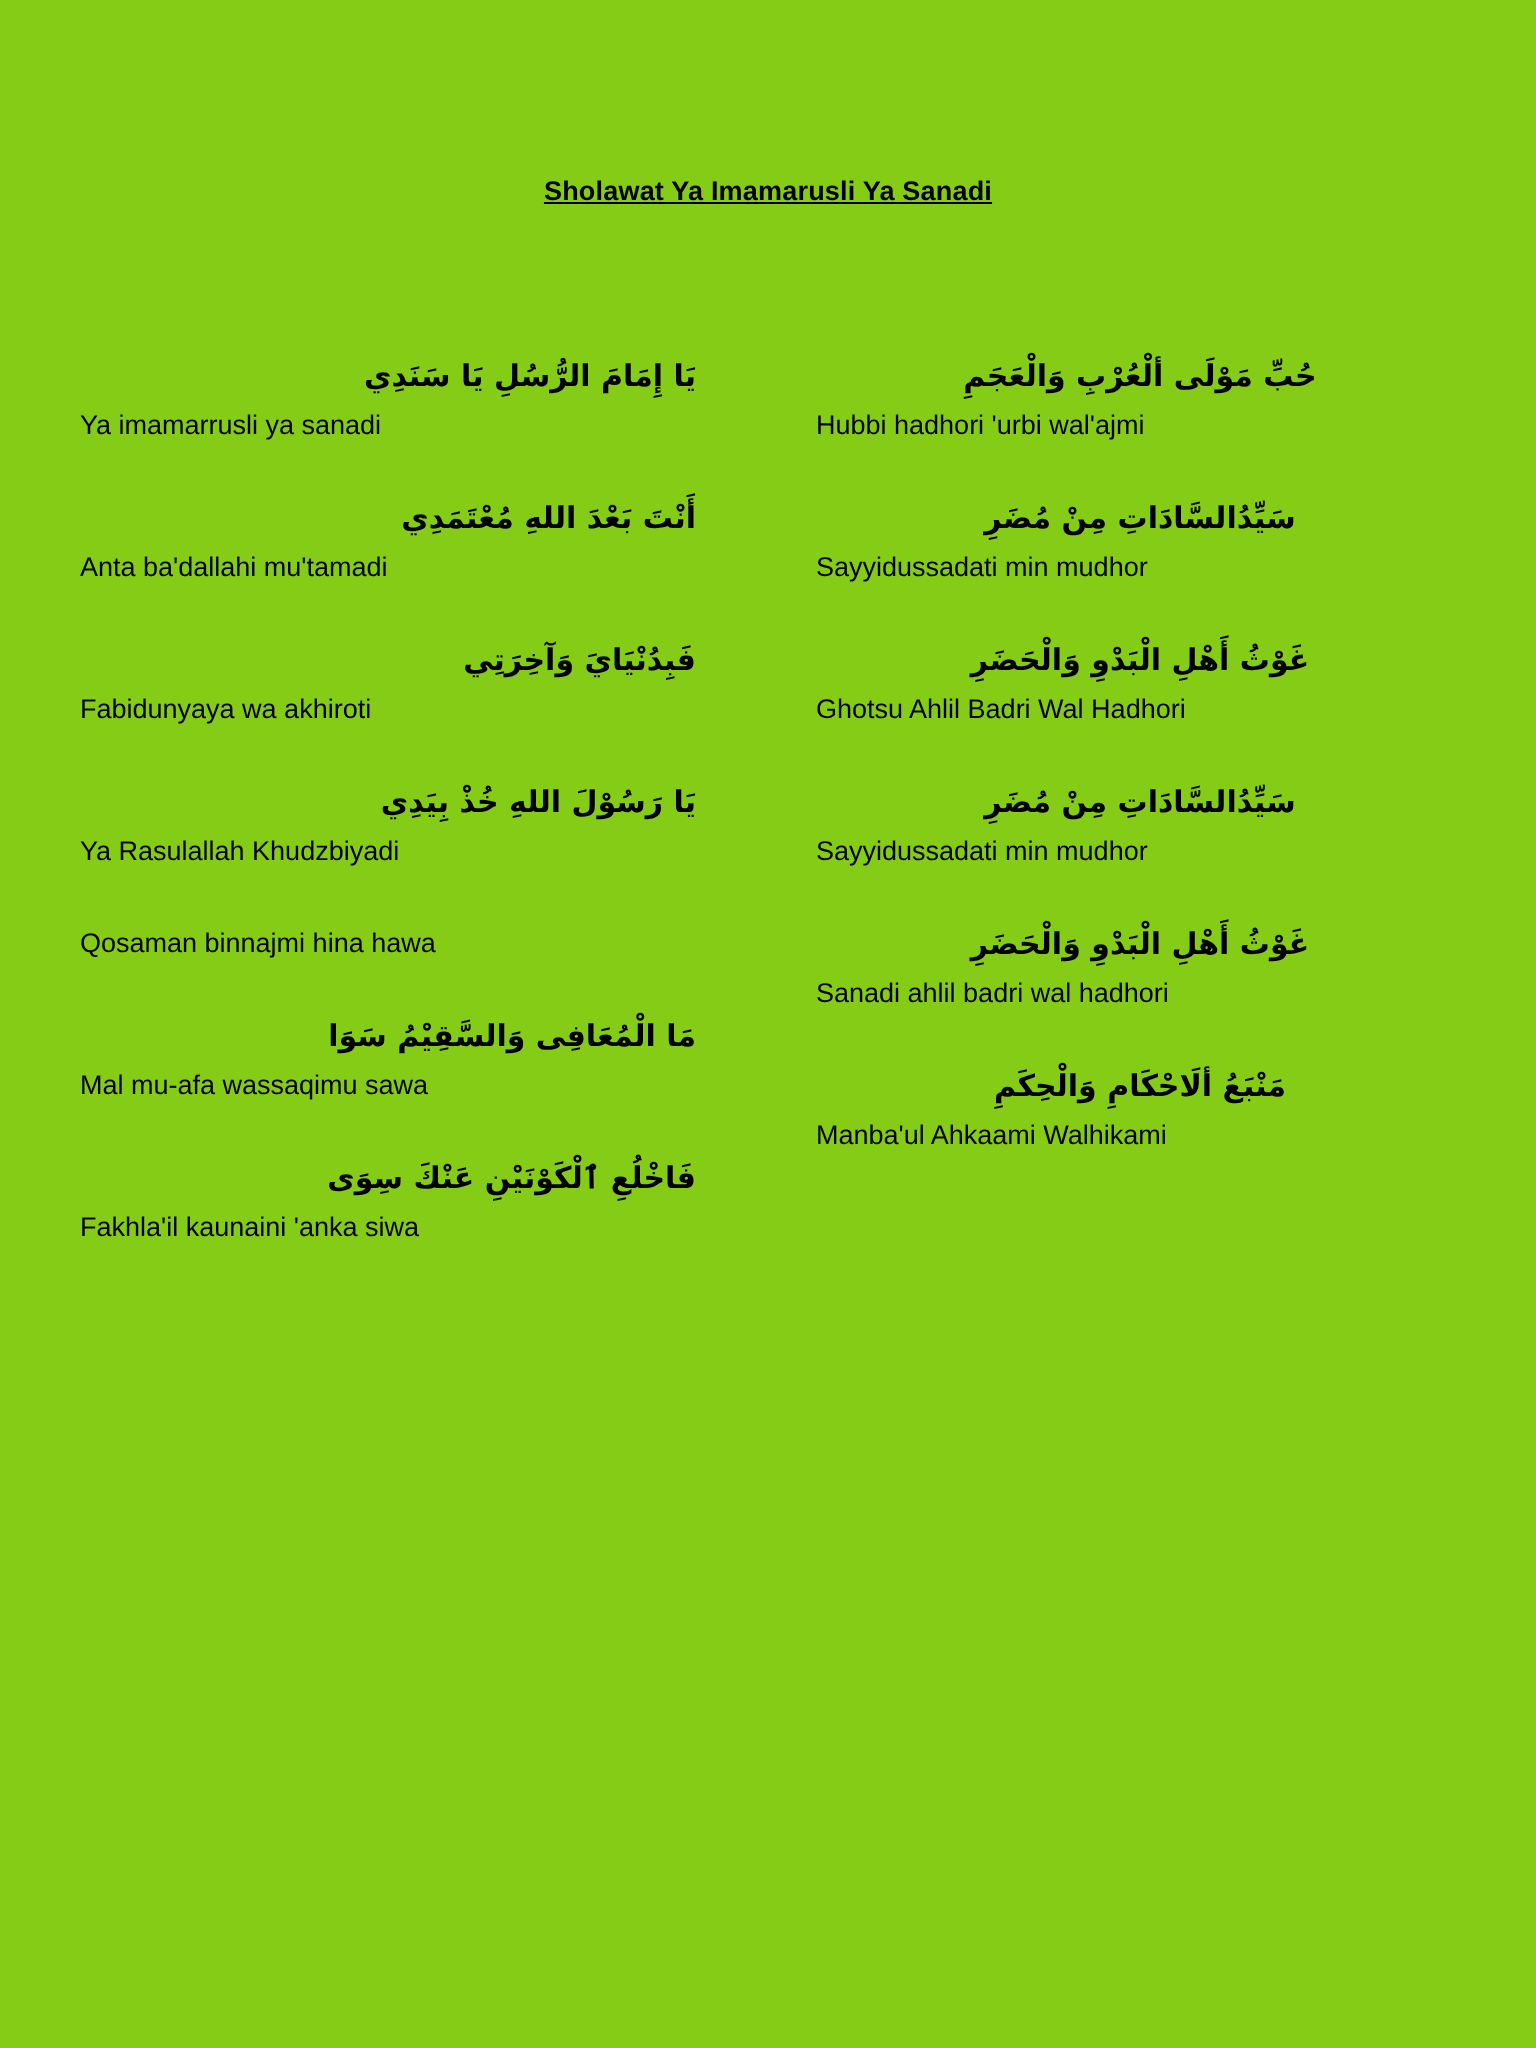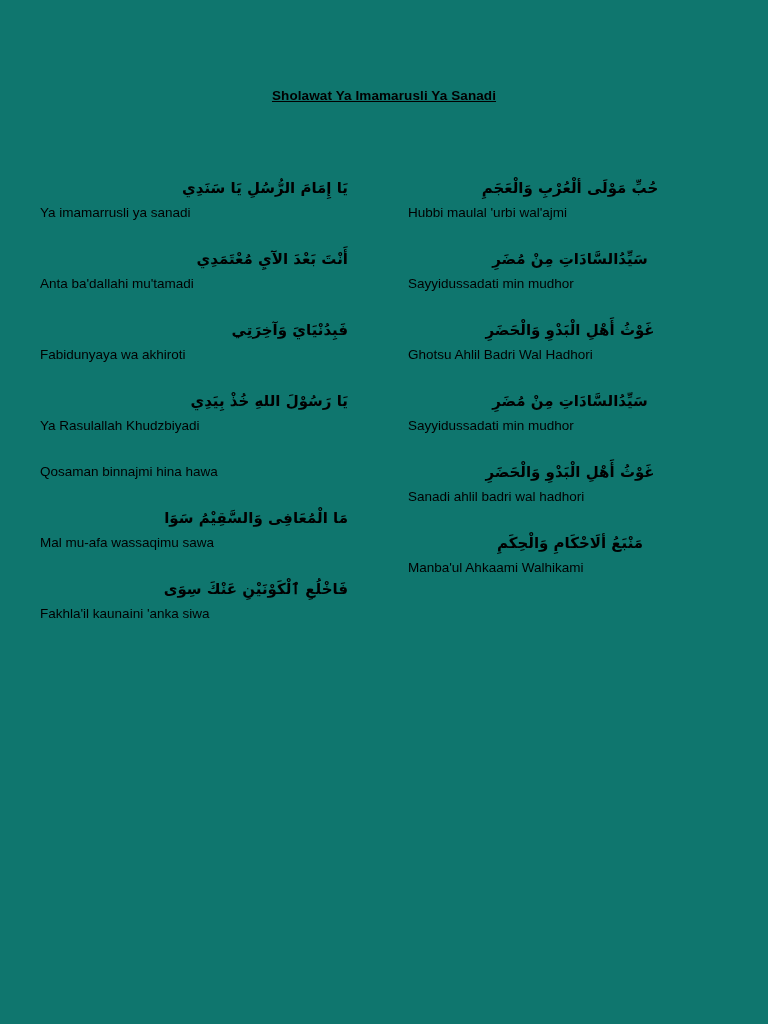--- a/index.html
+++ b/index.html
@@ -12,21 +12,21 @@
     height: 1024px;
     font-family: "Liberation Sans", sans-serif;
     color: #000000;
     overflow: hidden;
   }
   .page {
     position: relative;
     width: 768px;
     height: 1024px;
     box-sizing: border-box;
-    background: #0f766e;
+    background: #84cc16;
   }
   .doc-title {
     position: absolute;
     top: 88px;
     left: 0;
     width: 768px;
     text-align: center;
     font-size: 13.5px;
     font-weight: bold;
     text-decoration: underline;
@@ -93,21 +93,21 @@
   <div class="doc-title">Sholawat Ya Imamarusli Ya Sanadi</div>
 
   <div class="columns">
 
     <div class="column left">
       <div class="verse">
         <div class="arabic">يَا إِمَامَ الرُّسُلِ يَا سَنَدِي</div>
         <div class="latin">Ya imamarrusli ya sanadi</div>
       </div>
       <div class="verse">
-        <div class="arabic">أَنْتَ بَعْدَ الآيِ مُعْتَمَدِي</div>
+        <div class="arabic">أَنْتَ بَعْدَ اللهِ مُعْتَمَدِي</div>
         <div class="latin">Anta ba'dallahi mu'tamadi</div>
       </div>
       <div class="verse">
         <div class="arabic">فَبِدُنْيَايَ وَآخِرَتِي</div>
         <div class="latin">Fabidunyaya wa akhiroti</div>
       </div>
       <div class="verse">
         <div class="arabic">يَا رَسُوْلَ اللهِ خُذْ بِيَدِي</div>
         <div class="latin">Ya Rasulallah Khudzbiyadi</div>
       </div>
@@ -120,21 +120,21 @@
       </div>
       <div class="verse">
         <div class="arabic">فَاخْلُعِ ٱلْكَوْنَيْنِ عَنْكَ سِوَى</div>
         <div class="latin">Fakhla'il kaunaini 'anka siwa</div>
       </div>
     </div>
 
     <div class="column right">
       <div class="verse">
         <div class="arabic">حُبِّ مَوْلَى ألْعُرْبِ وَالْعَجَمِ</div>
-        <div class="latin">Hubbi maulal 'urbi wal'ajmi</div>
+        <div class="latin">Hubbi hadhori 'urbi wal'ajmi</div>
       </div>
       <div class="verse">
         <div class="arabic">سَيِّدُالسَّادَاتِ مِنْ مُضَرِ</div>
         <div class="latin">Sayyidussadati min mudhor</div>
       </div>
       <div class="verse">
         <div class="arabic">غَوْثُ أَهْلِ الْبَدْوِ وَالْحَضَرِ</div>
         <div class="latin">Ghotsu Ahlil Badri Wal Hadhori</div>
       </div>
       <div class="verse">

